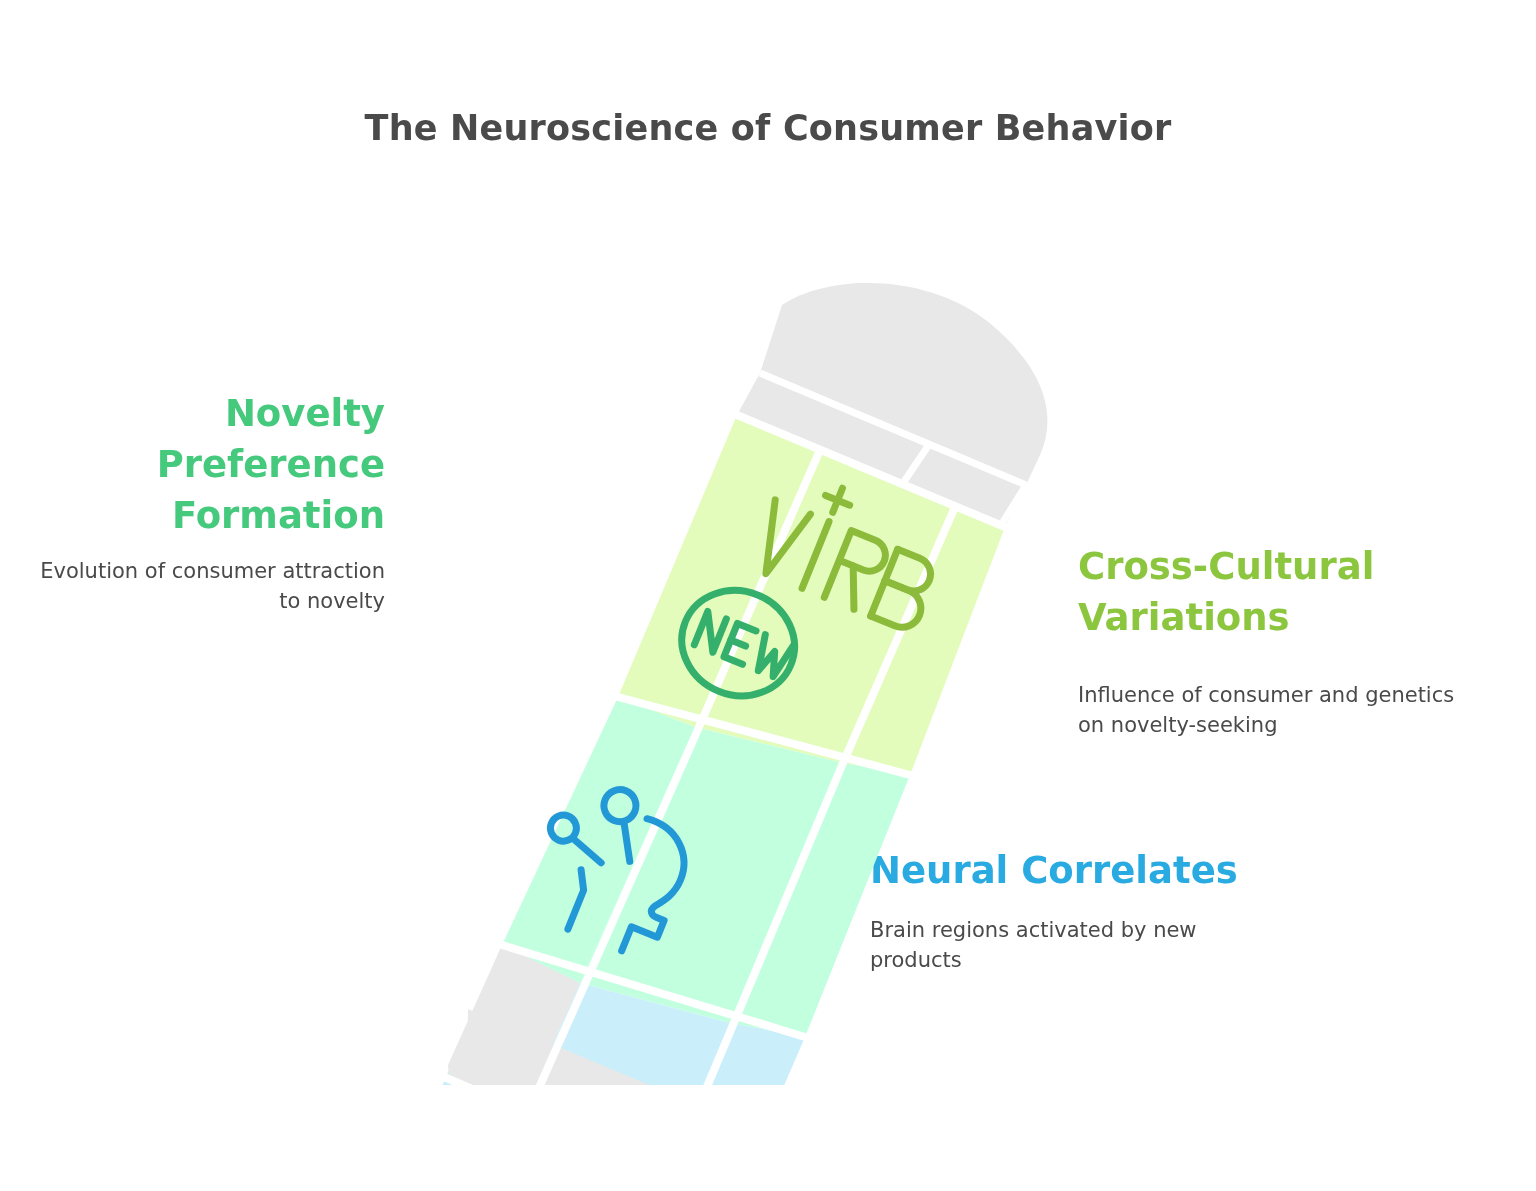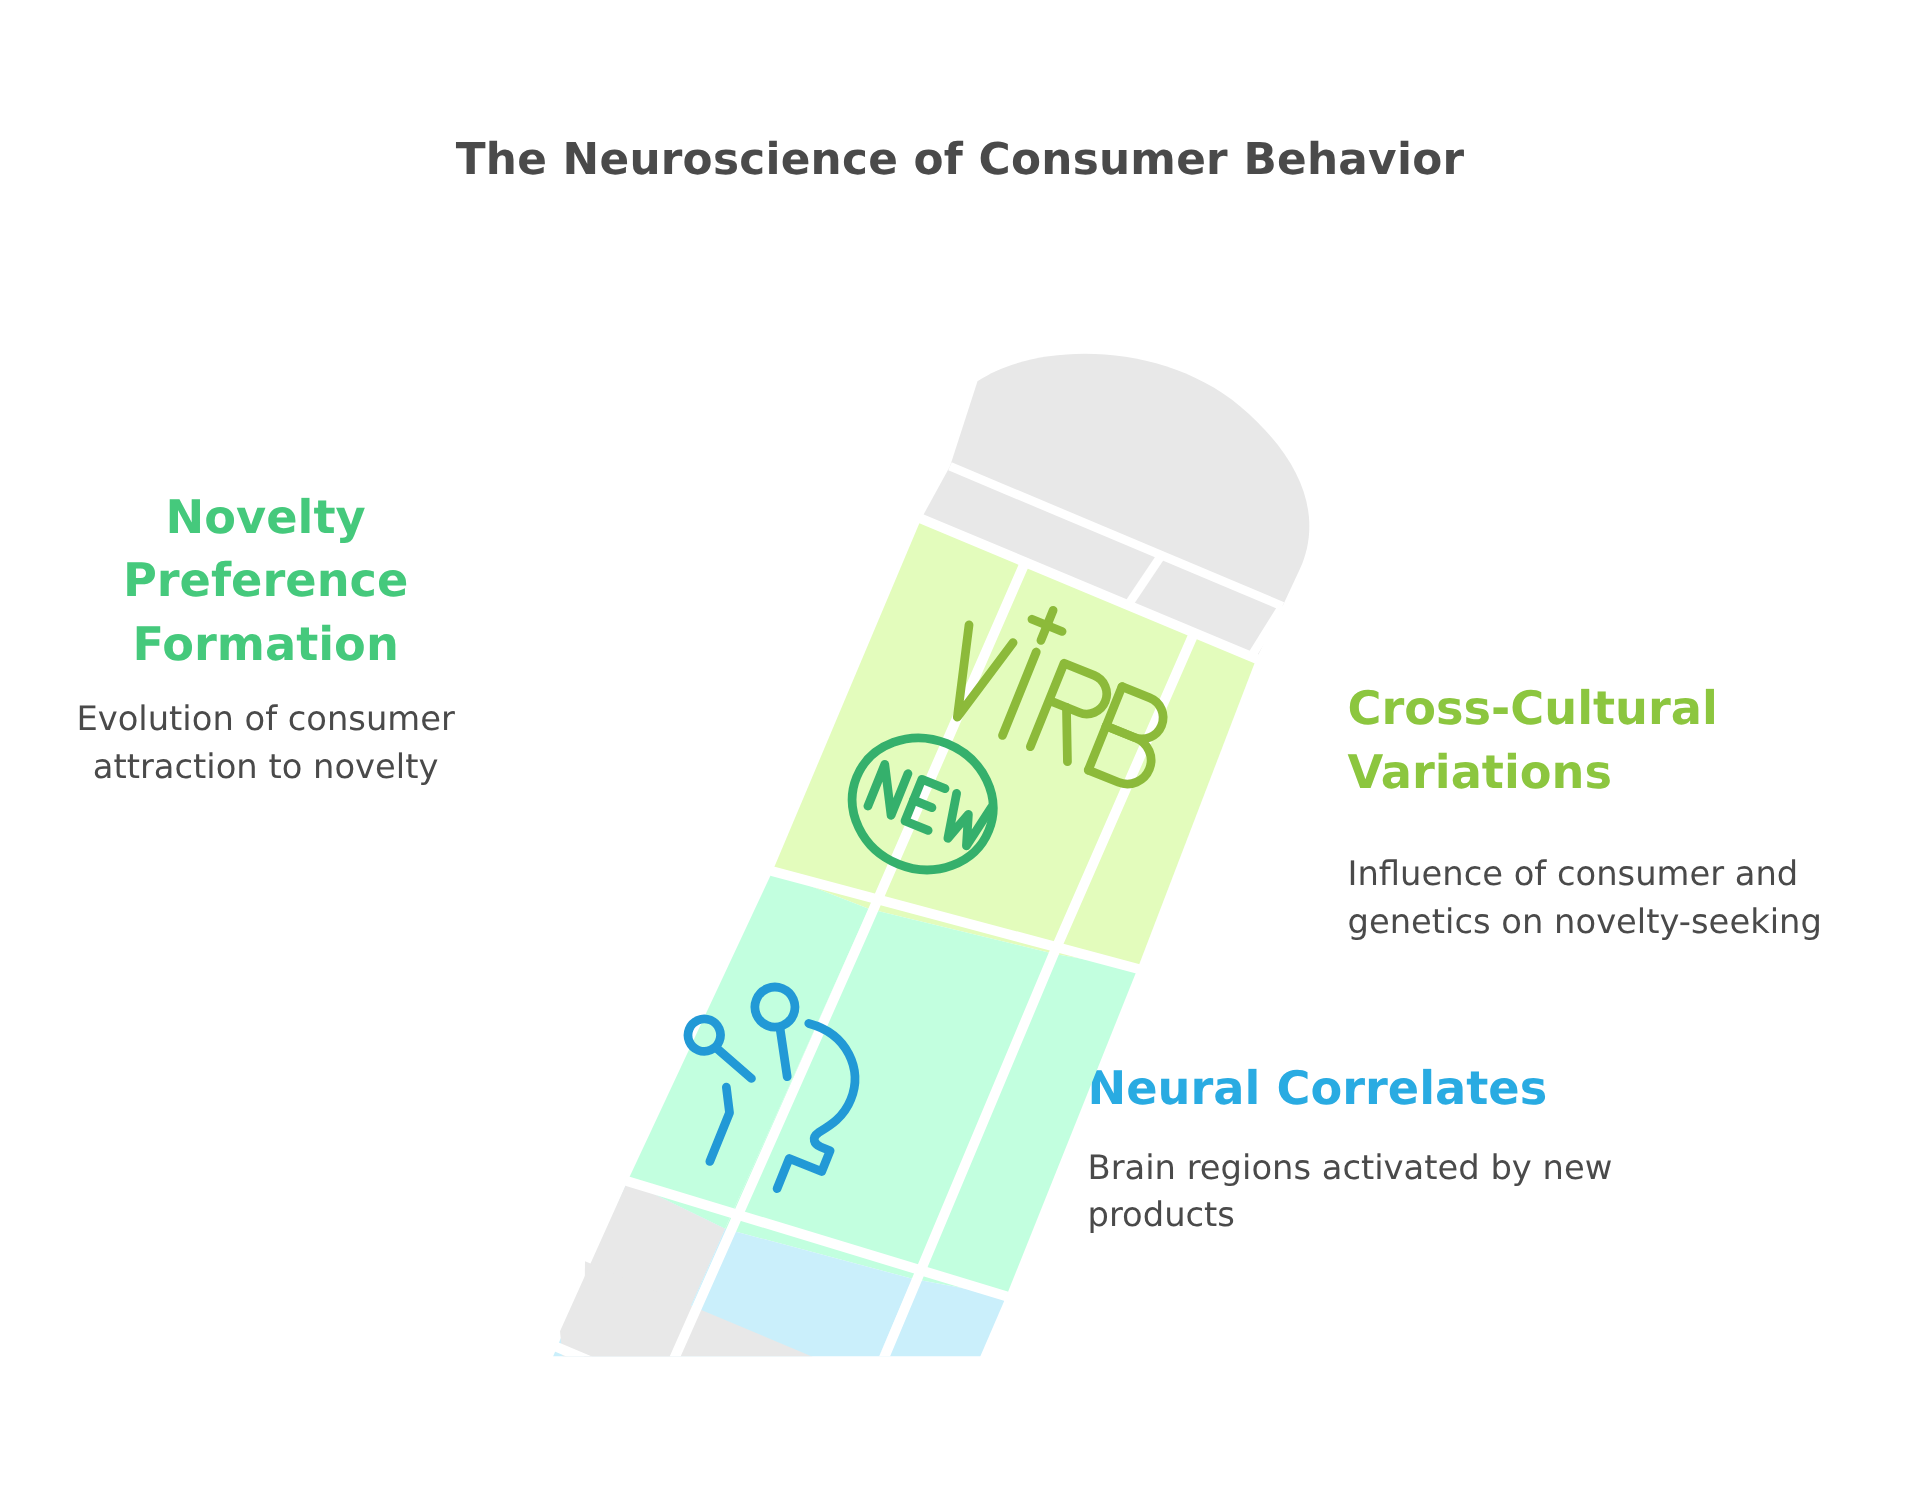--- a/index.html
+++ b/index.html
@@ -32,33 +32,33 @@
   .callout { position: absolute; }
 
   .callout-heading {
     font-size: 37px;
     font-weight: bold;
     line-height: 1.38;
     margin: 0 0 16px 0;
     font-family: "DejaVu Sans", "Liberation Sans", sans-serif;
   }
   .callout-desc {
-    font-size: 27px;
+    font-size: 21px;
     line-height: 1.42;
     color: #4a4a4a;
     margin: 0;
     font-family: "DejaVu Sans", "Liberation Sans", sans-serif;
   }
 
   
   #callout-novelty {
     left: 40px;
     top: 388px;
     width: 345px;
-    text-align: center;
+    text-align: right;
   }
   #callout-novelty .callout-heading { color: #45c97c; }
 
   
   #callout-cultural {
     left: 1078px;
     top: 541px;
     width: 400px;
     text-align: left;
   }

